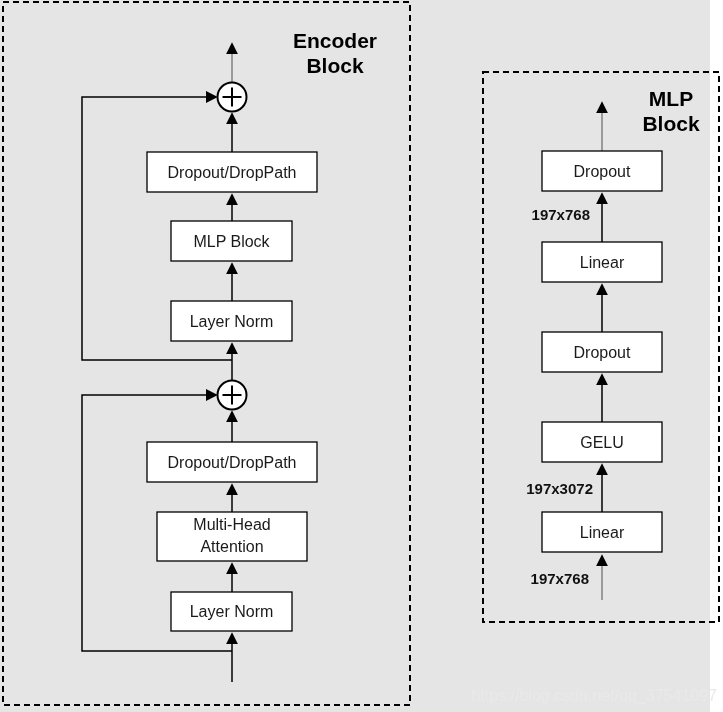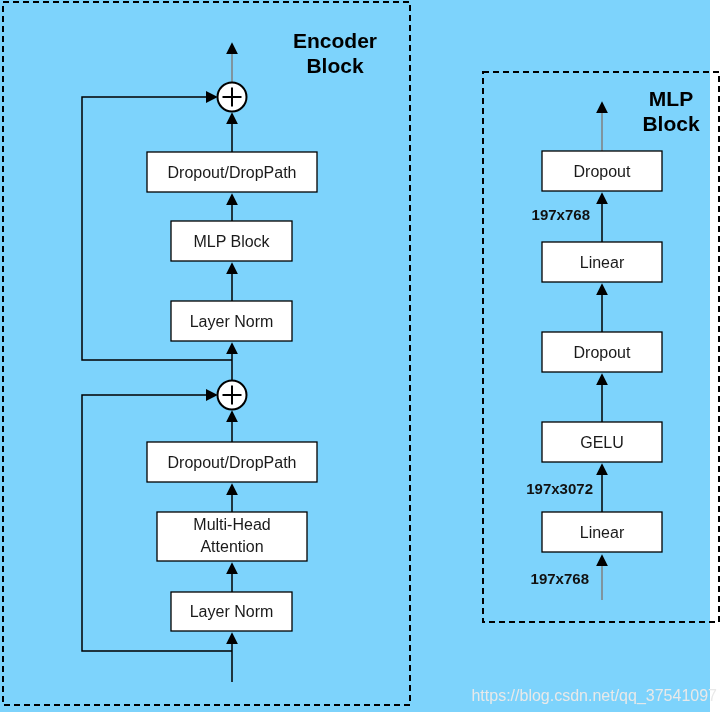--- a/index.html
+++ b/index.html
@@ -5,21 +5,21 @@
   html, body {
     margin: 0;
     padding: 0;
     background: #ffffff;
     font-family: "Liberation Sans", sans-serif;
   }
   .canvas-wrap {
     position: relative;
     width: 710px;
     height: 712px;
-    background: #7dd3fc;
+    background: #e5e5e5;
   }
   svg { display: block; }
   text {
     font-family: "Liberation Sans", sans-serif;
     fill: #1a1a1a;
   }
   .node-label   { font-size: 16px; }
   .title-label  { font-size: 21px; font-weight: bold; fill: #000000; }
   .dim-label    { font-size: 15px; font-weight: bold; fill: #111111; }
   .watermark    { font-size: 16px; fill: #e9e9e9; }

